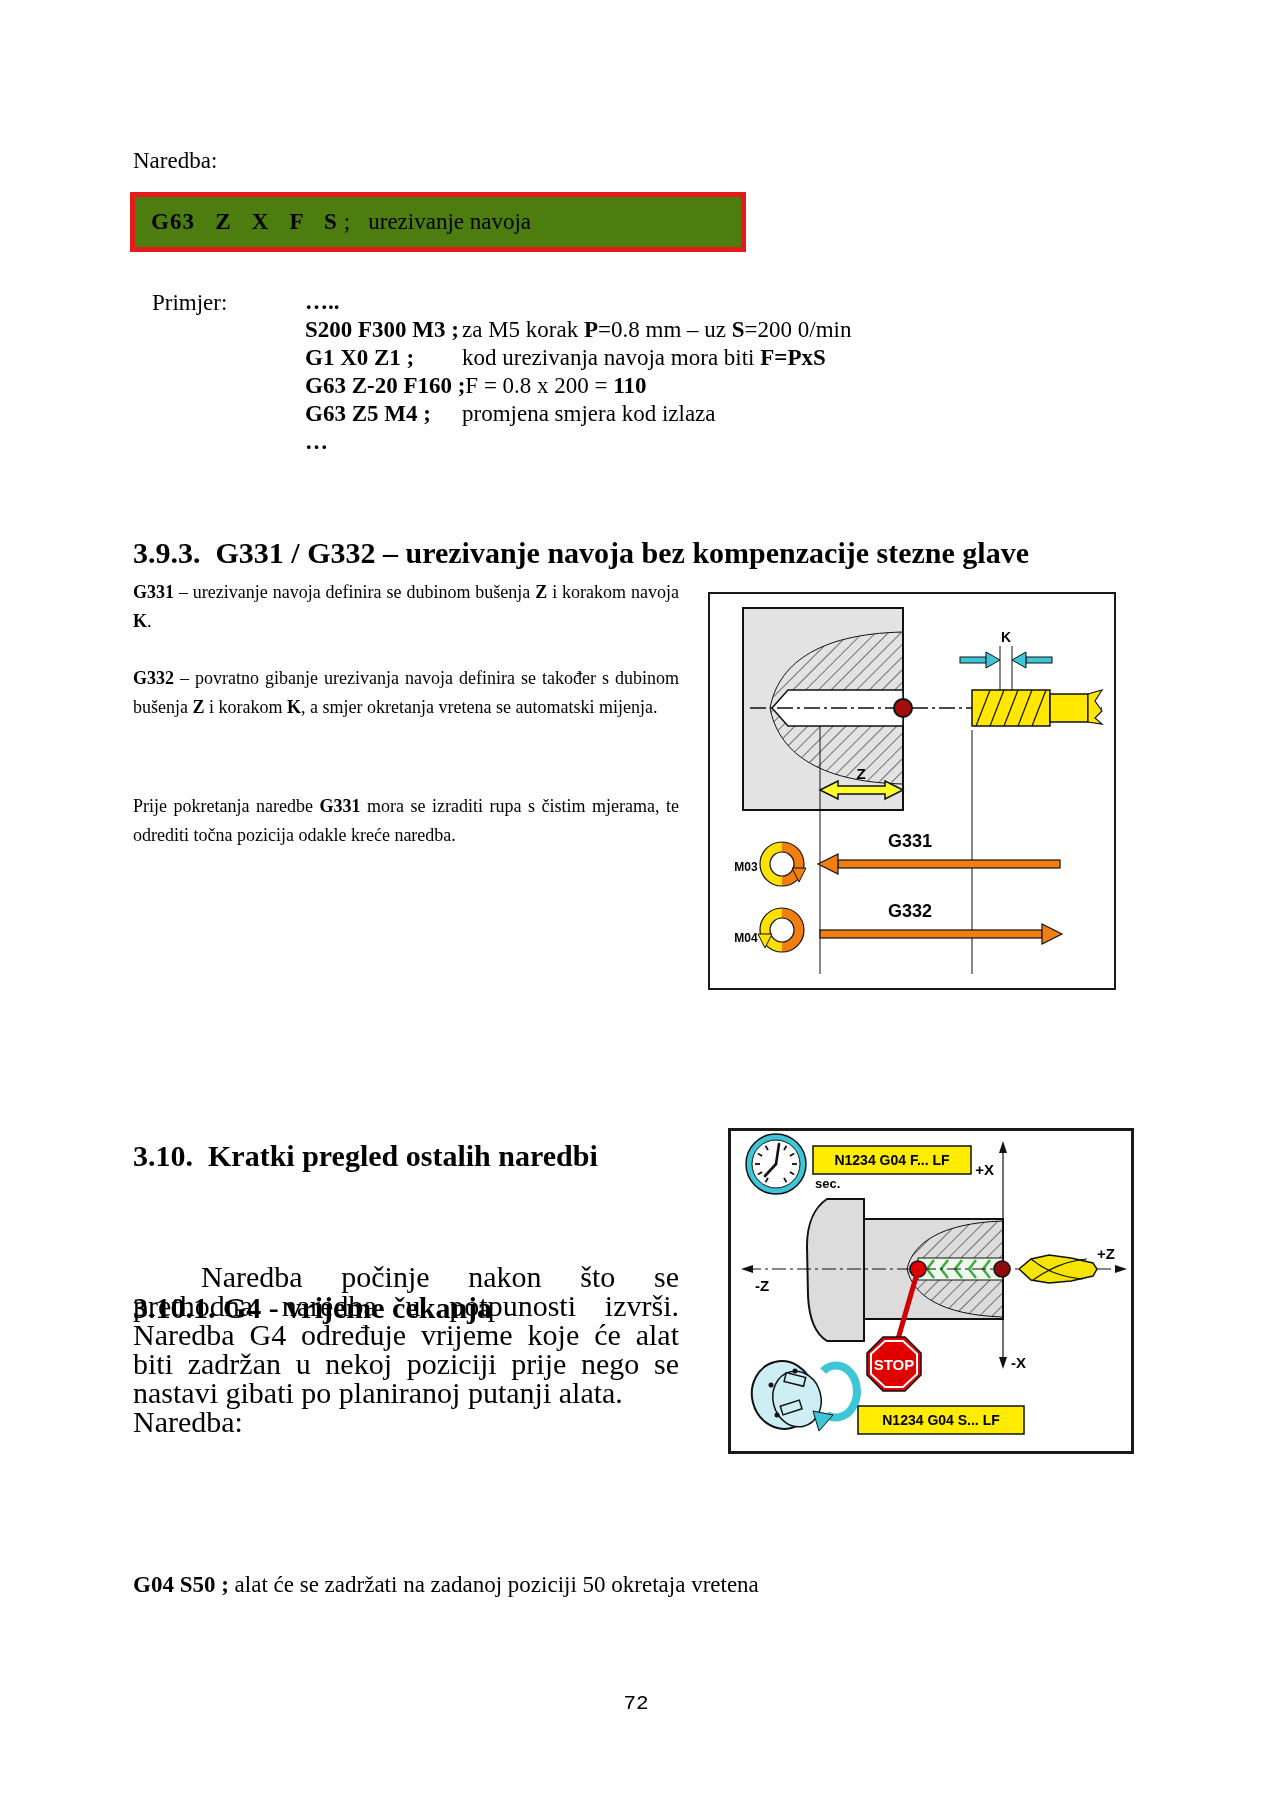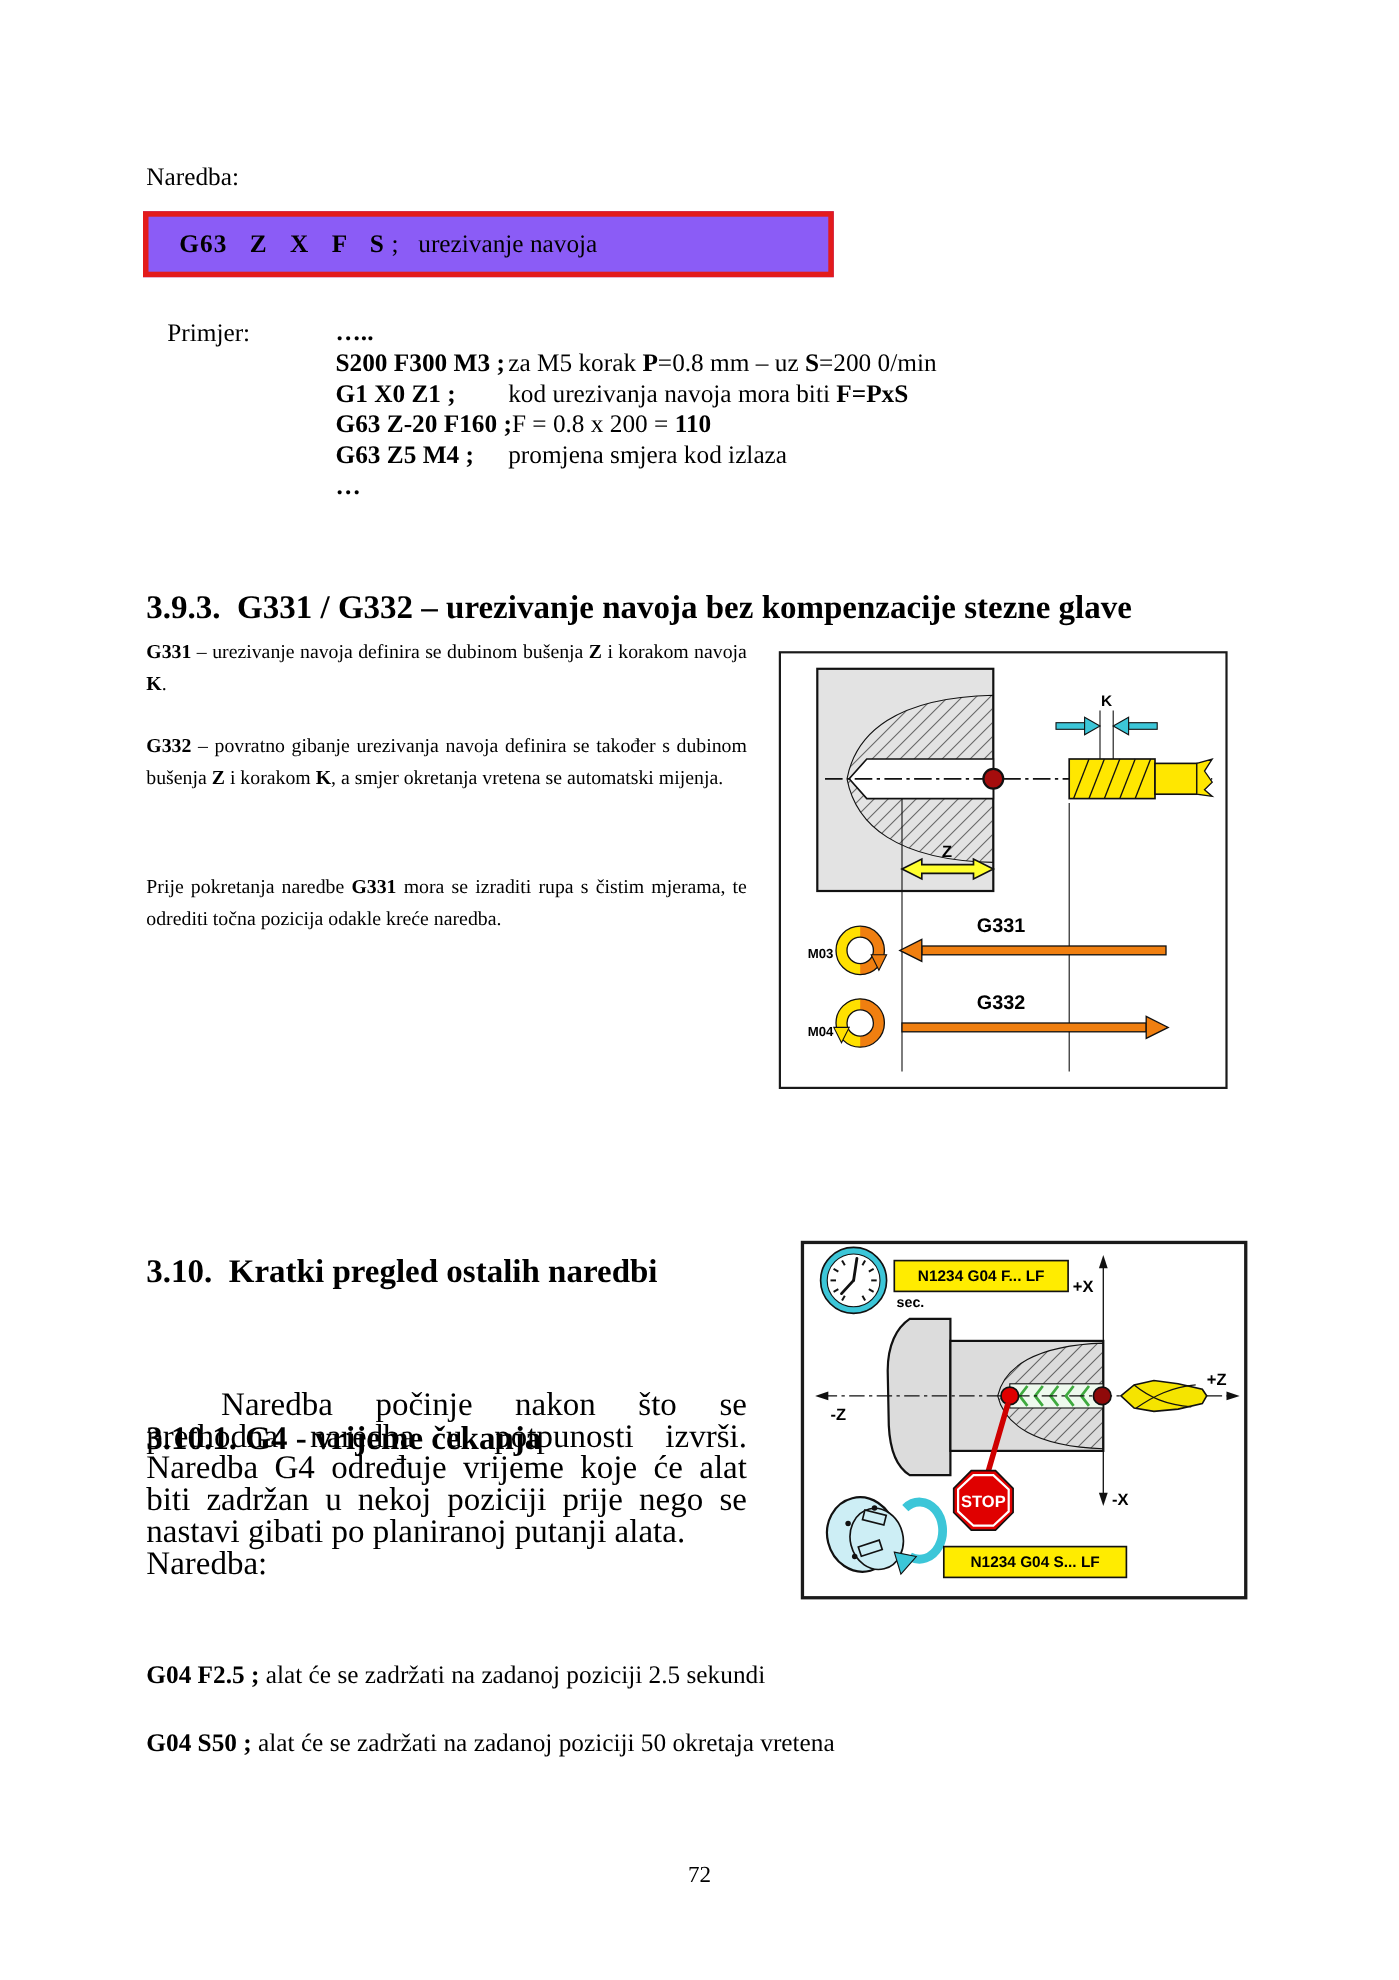--- a/index.html
+++ b/index.html
@@ -6,21 +6,21 @@
   .page {
     position:relative; width:1272px; height:1800px; margin:0 auto;
     background:#ffffff; color:#000;
     font-family:"Liberation Serif", serif; overflow:hidden;
   }
   .abs { position:absolute; }
   .naredba-label { left:133px; top:148px; font-size:23px; }
   .command-box {
     left:130px; top:192px; width:590px; height:50px;
     border:5px solid #e31b1b; display:flex; align-items:center;
-    padding-left:28px; font-size:23px; background:#8b5cf6;
+    padding-left:16px; font-size:23px; background:#4d7c0f;
   }
   .command-box .code { font-weight:bold; white-space:pre; letter-spacing:1px; }
   .command-box .sep { margin:0 18px 0 6px; }
   .example-label { left:152px; top:290px; font-size:23px; }
   .example-rows { left:305px; top:288px; font-size:23px; line-height:28px; }
   .ex-row { display:flex; white-space:pre; }
   .ex-code { font-weight:bold; min-width:157px; }
   .heading { font-weight:bold; font-size:30px; white-space:pre-wrap; margin:0; }
   .h393 { left:133px; top:536px; }
   .para { left:133px; width:546px; font-size:18px; line-height:28.5px; text-align:justify; margin:0; }
@@ -31,21 +31,21 @@
   .h310 { left:133px; top:1094px;margin-top:45px; }
   .h3101 { left:133px; top:1244px;margin-top:47px; }
   .g4block { left:133px; top:1262px; width:546px; font-size:30px; line-height:29px; }
   .g4block p { margin:0; text-indent:68px; text-align:justify; }
   .g4block .naredba2 { text-indent:0; }
   .diagram2 { left:728px; top:1128px; width:400px; height:320px; border:3px solid #1a1a1a; background:#fff; }
   .g04line { font-size:23px; margin:0; }
   .g04a { left:133px; top:1510px; }
   .g04b { left:133px; top:1572px; }
   .pageno { left:0; width:100%; top:1692px; text-align:center;
-    font-family:Liberation Serif, serif; font-size:21px; }
+    font-family:Liberation Mono, monospace; font-size:21px; }
   svg text { font-family:"Liberation Sans", sans-serif; }
 </style>
 </head>
 <body>
 
 <div class="page">
 
   <div class="abs naredba-label">Naredba:</div>
 
   <div class="abs command-box">
@@ -238,17 +238,16 @@
         <rect x="82" y="15" width="158" height="28" fill="#ffec00" stroke="#111" stroke-width="1.5"></rect>
         <text x="161" y="34" text-anchor="middle" font-size="14" font-weight="bold">N1234  G04  F...  LF</text>
       </g>
       <g>
         <rect x="127" y="275" width="166" height="28" fill="#ffec00" stroke="#111" stroke-width="1.5"></rect>
         <text x="210" y="294" text-anchor="middle" font-size="14" font-weight="bold">N1234  G04  S...  LF</text>
       </g>
     </svg>
   </div>
 
-  <p class="abs g04line g04a"><b>G04 F2.5 ;</b><span> alat će se zadržati na zadanoj poziciji 2.5 sekundi</span></p>
   <p class="abs g04line g04b"><b>G04 S50 ;</b><span> alat će se zadržati na zadanoj poziciji 50 okretaja vretena</span></p>
 
   <div class="abs pageno">72</div>
 </div>
 
 </body></html>

